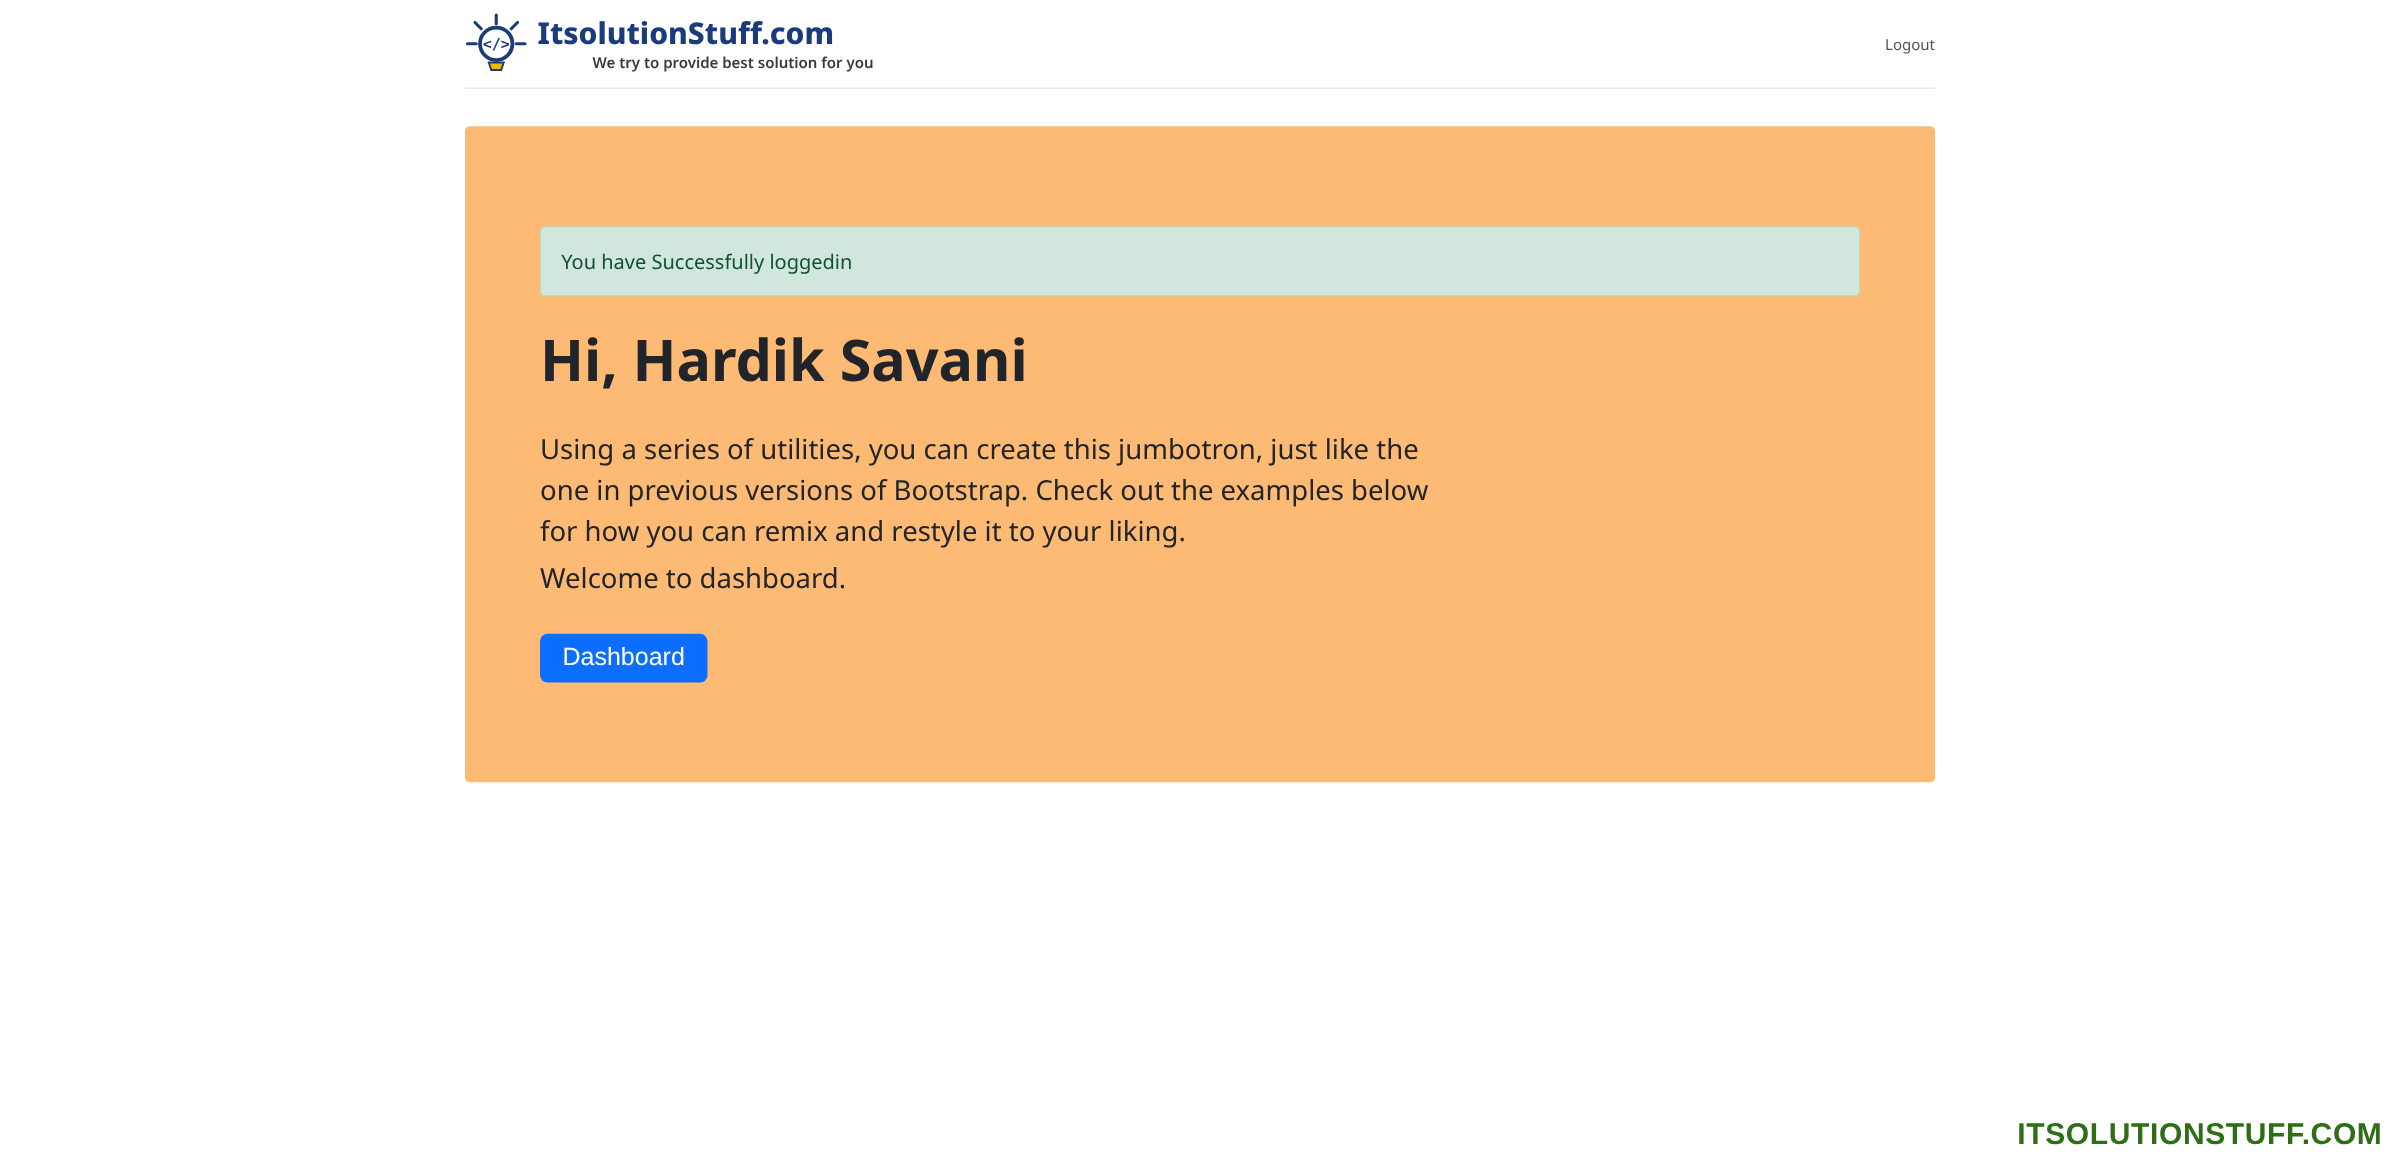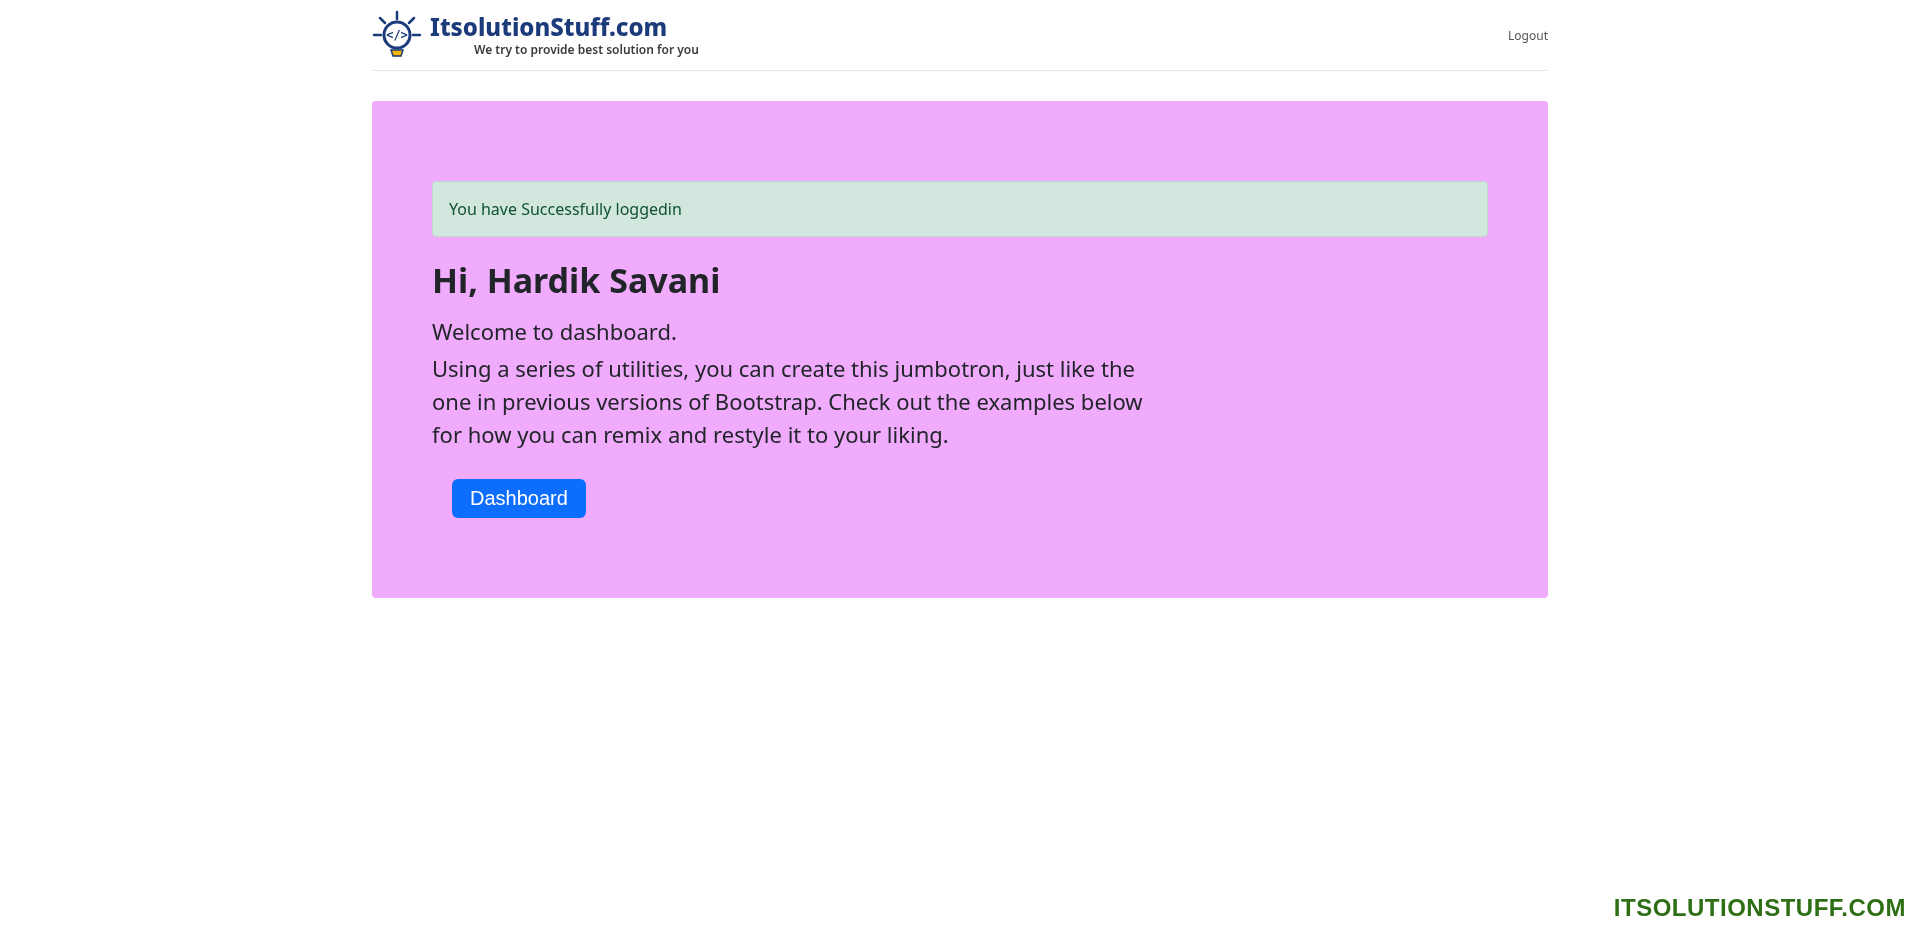--- a/index.html
+++ b/index.html
@@ -51,58 +51,57 @@
       margin-top: 2px;
       margin-left: 44px;
     }
     .nav-link {
       color: #555;
       font-size: 12px;
       text-decoration: none;
       cursor: pointer;
     }
     .jumbo-section {
-      background: #f0abfc;
+      background: #fdba74;
       border-radius: 4px;
       padding: 80px 60px;
       margin-top: 30px;
     }
     .alert-success {
       background: #d1e7dd;
       border: 1px solid #badbcc;
       color: #0f5132;
       padding: 16px 16px;
       border-radius: 4px;
       font-size: 16px;
       margin-bottom: 20px;
     }
     .main-heading {
-      font-size: 34px;
+      font-size: 46px;
       font-weight: 700;
       color: #212529;
-      margin-bottom: 12px;
+      margin-bottom: 24px;
     }
     .lead {
       font-size: 22px;
       color: #212529;
       margin-bottom: 4px;
       line-height: 1.5;
       max-width: 730px;
     }
     .btn-primary {
       display: inline-block;
       background: #0d6efd;
       color: #fff;
       font-size: 20px;
       padding: 8px 18px;
       border: none;
       border-radius: 6px;
       cursor: pointer;
       margin-top: 24px;
-      margin-left: 20px;
     }
     .watermark {
       position: fixed;
       bottom: 10px;
       right: 14px;
       color: #2e6f15;
       font-weight: 800;
       font-size: 24px;
       letter-spacing: 0.5px;
       font-family: Arial, sans-serif;
@@ -134,19 +133,19 @@
       </div>
     </div>
     <a class="nav-link">Logout</a>
   </nav>
 
   <section class="jumbo-section">
     <div class="alert-success">
       <span>You have Successfully loggedin</span>
     </div>
     <h1 class="main-heading">Hi, Hardik Savani</h1>
+    <p class="lead">Using a series of utilities, you can create this jumbotron, just like the one in previous versions of Bootstrap. Check out the examples below for how you can remix and restyle it to your liking.</p>
     <p class="lead">Welcome to dashboard.</p>
-    <p class="lead">Using a series of utilities, you can create this jumbotron, just like the one in previous versions of Bootstrap. Check out the examples below for how you can remix and restyle it to your liking.</p>
     <button class="btn-primary">Dashboard</button>
   </section>
 </div>
 
 <div class="watermark">ITSOLUTIONSTUFF.COM</div>
 
 </body></html>

